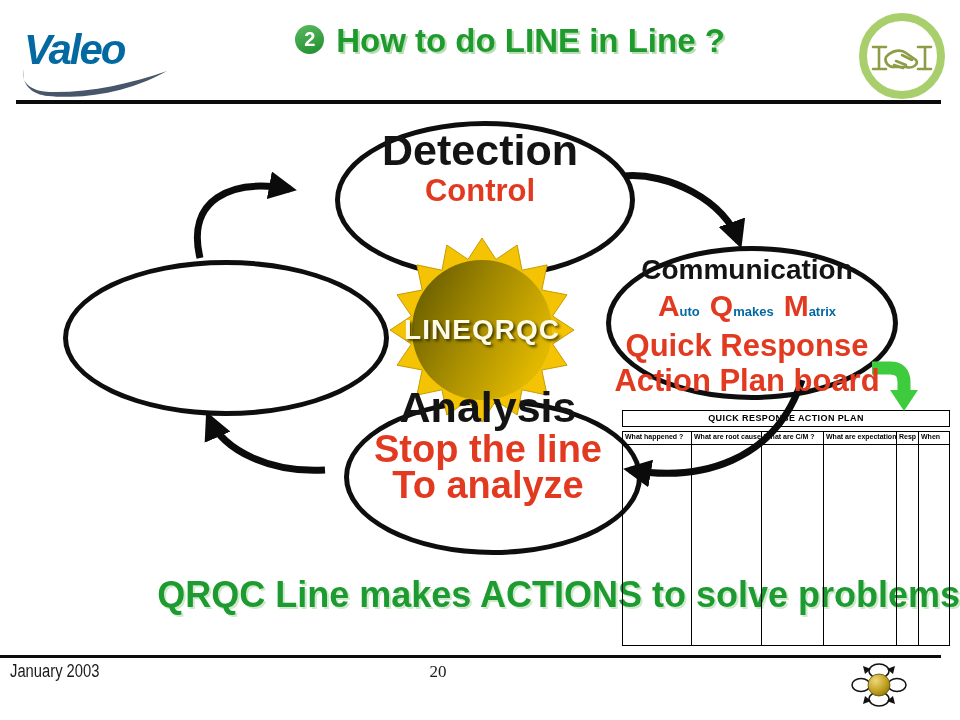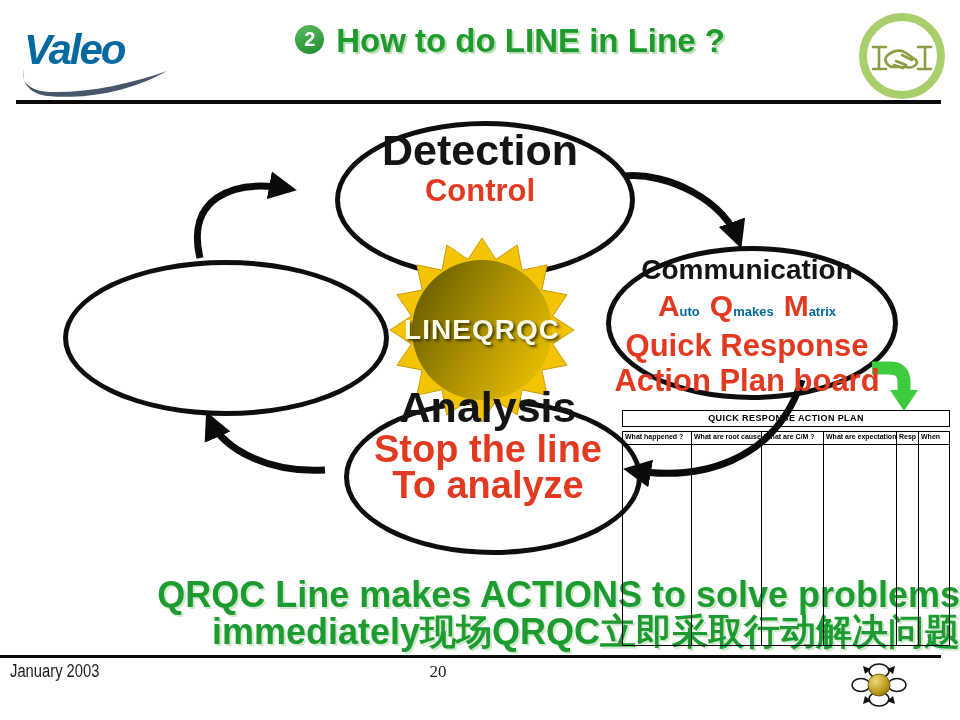--- a/index.html
+++ b/index.html
@@ -187,21 +187,20 @@
         <div class="qhead">Resp</div>
         </div>
       <div class="qcol">
         <div class="qhead">When</div>
         </div>
     </div>
   </div>
 
   <div class="abs" id="banner">
     <div>QRQC Line makes ACTIONS to solve problems</div>
-    <div>immediately现场QRQC立即采取行动解决问题</div>
   </div>
 
   <div class="abs" id="foot-rule"></div>
   <div class="abs" id="foot-date">January 2003</div>
   <div class="abs" id="foot-page">20</div>
   <svg class="abs" id="flower" width="56" height="46" viewBox="0 0 56 46">
     <g fill="#ffffff" stroke="#111" stroke-width="1.5">
       <ellipse cx="28" cy="9" rx="10" ry="7"></ellipse>
       <ellipse cx="28" cy="37" rx="10" ry="7"></ellipse>
       <ellipse cx="10" cy="23" rx="9" ry="6.5"></ellipse>

